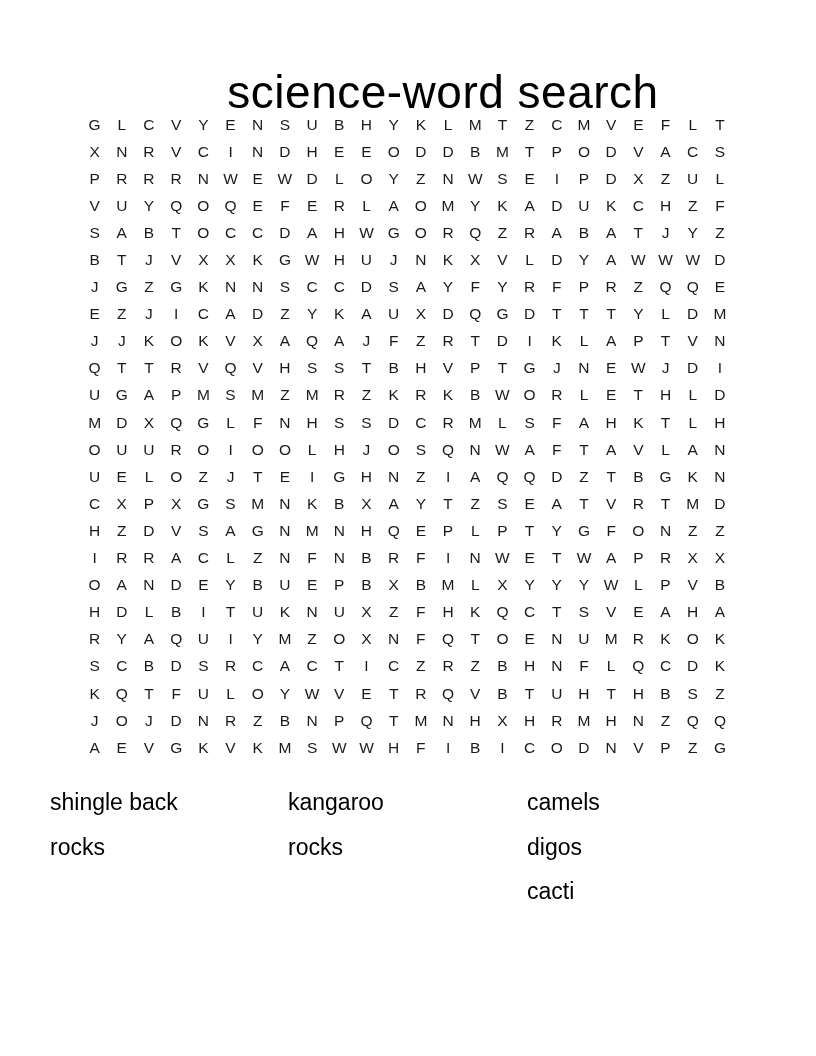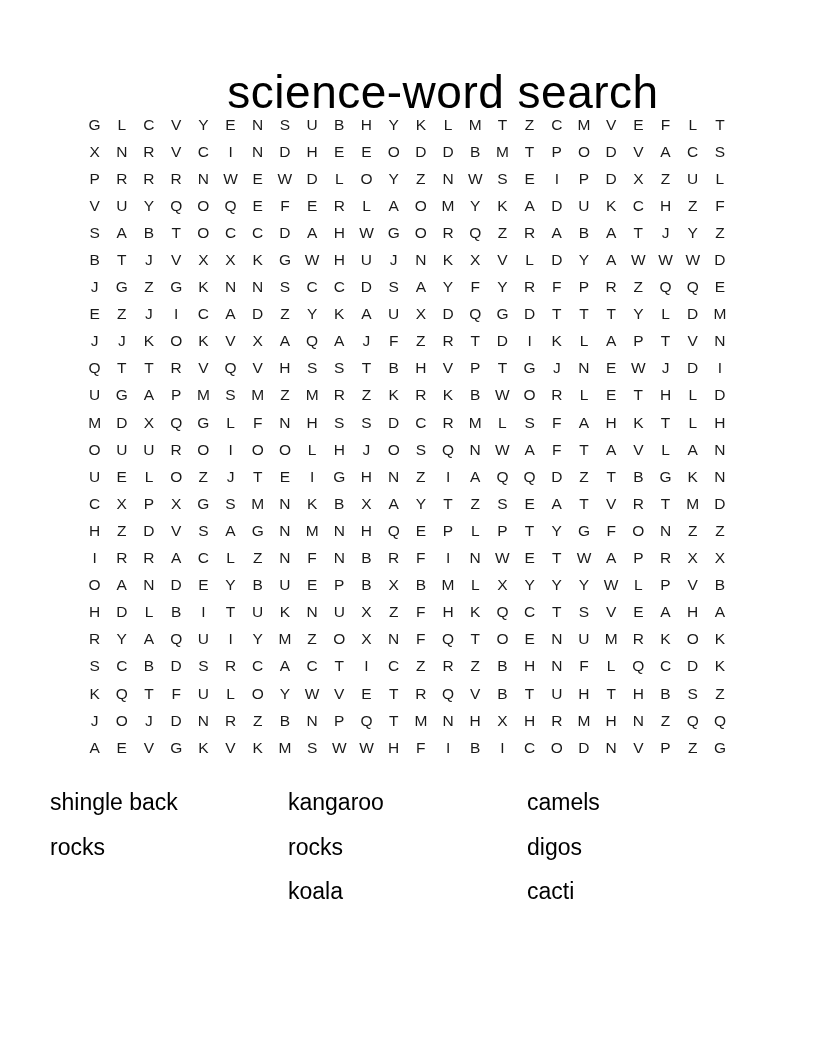--- a/index.html
+++ b/index.html
@@ -706,21 +706,20 @@
     </div>
 
   <div class="word-list">
     <div class="word-col word-col-1">
         <div class="word">shingle back</div>
         <div class="word">rocks</div>
       </div>
     <div class="word-col word-col-2">
         <div class="word">kangaroo</div>
         <div class="word">rocks</div>
-        <div class="word">koala</div>
       </div>
     <div class="word-col word-col-3">
         <div class="word">camels</div>
         <div class="word">digos</div>
         <div class="word">cacti</div>
       </div>
   </div>
 
 </div>
 

